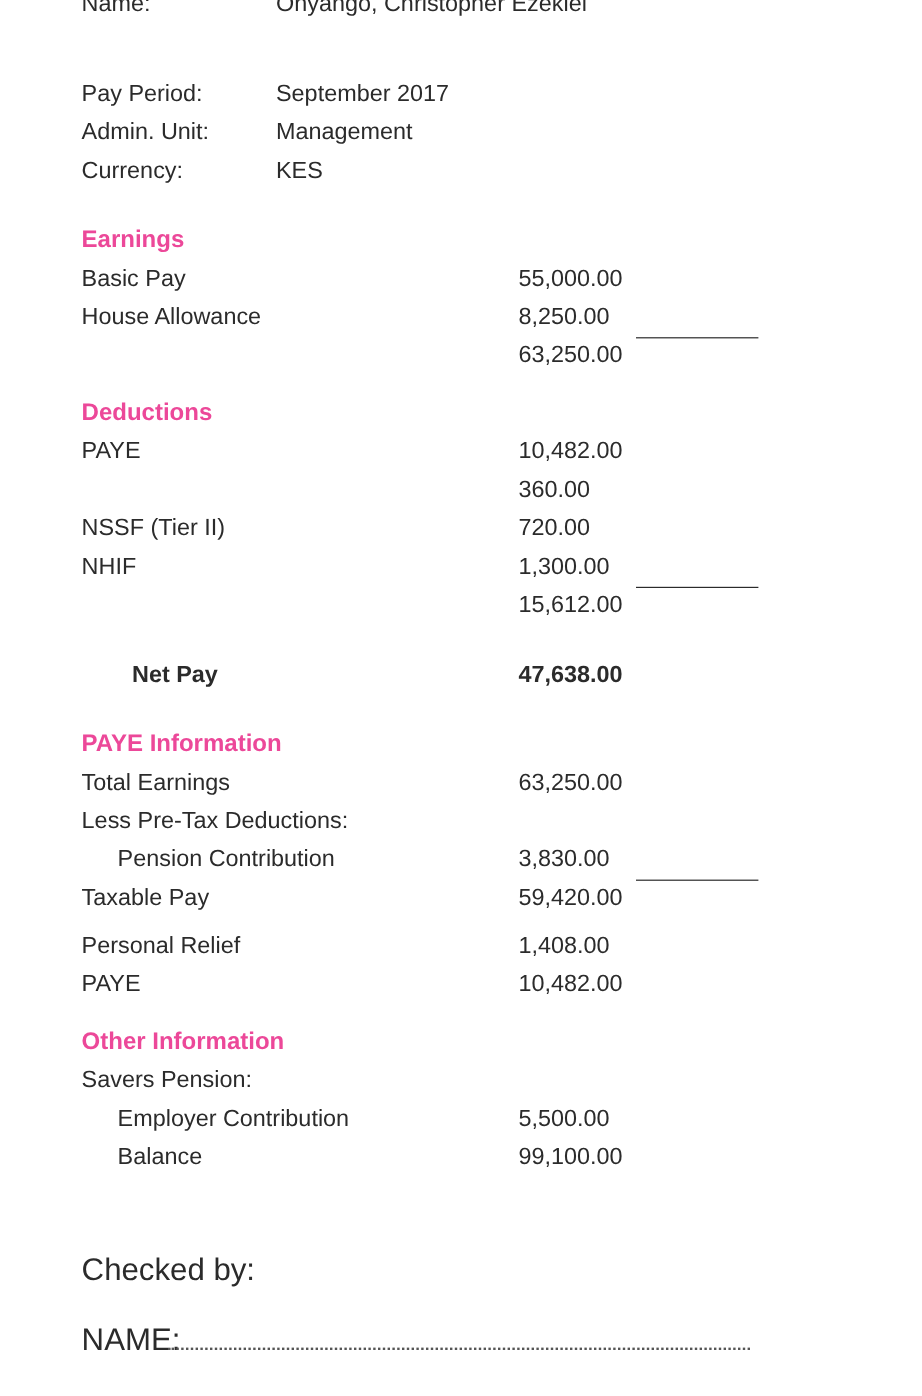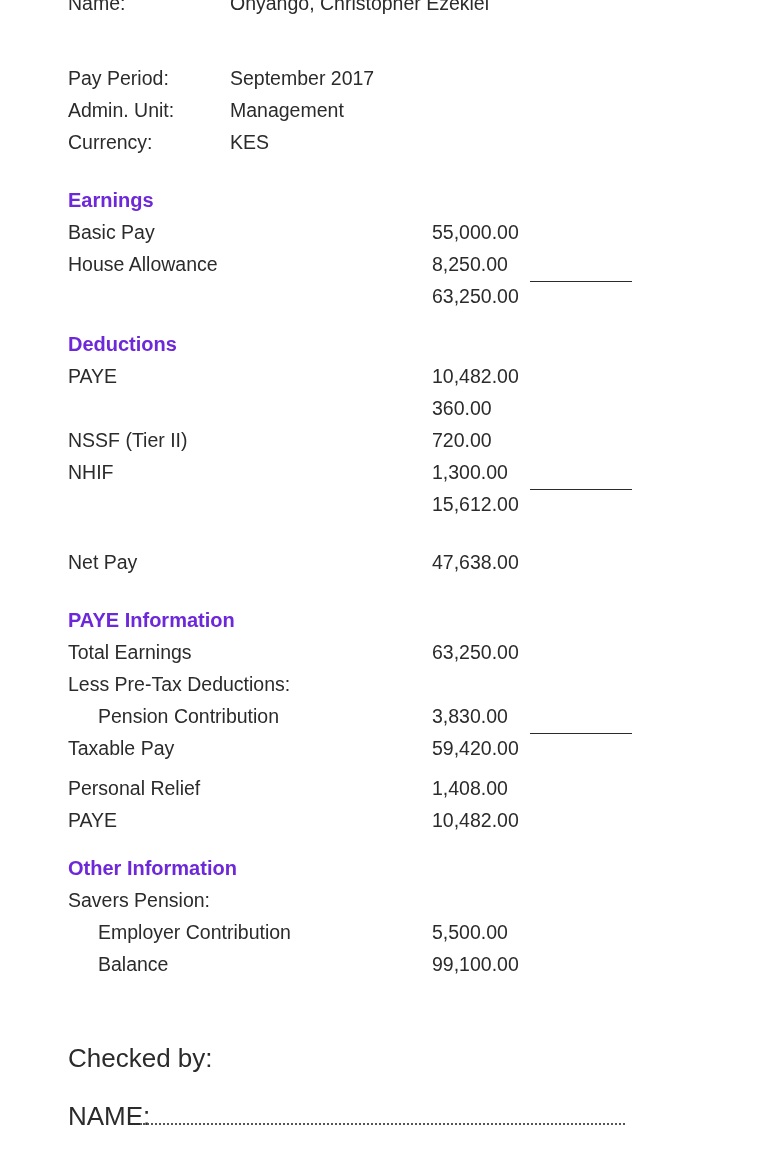--- a/index.html
+++ b/index.html
@@ -68,34 +68,34 @@
   }
 
   
   .section-head {
     position: relative;
     height: 32px;
     line-height: 32px;
     font-size: 20px;
     font-weight: bold;
   }
-  .section-head .lbl { color: #6d28d9; }
+  .section-head .lbl { color: #ec4899; }
 
   
   .row.ruled .amt::before {
     content: "";
     position: absolute;
     left: 98px;
     right: 0;
     top: 1px;
     border-top: 1.6px solid #2b2b2b;
   }
 
   
-  .row.bold { font-weight: normal; }
+  .row.bold { font-weight: bold; margin-left: 42px; }
 
   
   .gap-lg { height: 26px; }
   .gap-md { height: 16px; }
   .gap-sm { height: 8px; }
   .gap-xl { height: 46px; }
 
   
   .footer-row {
     position: relative;

